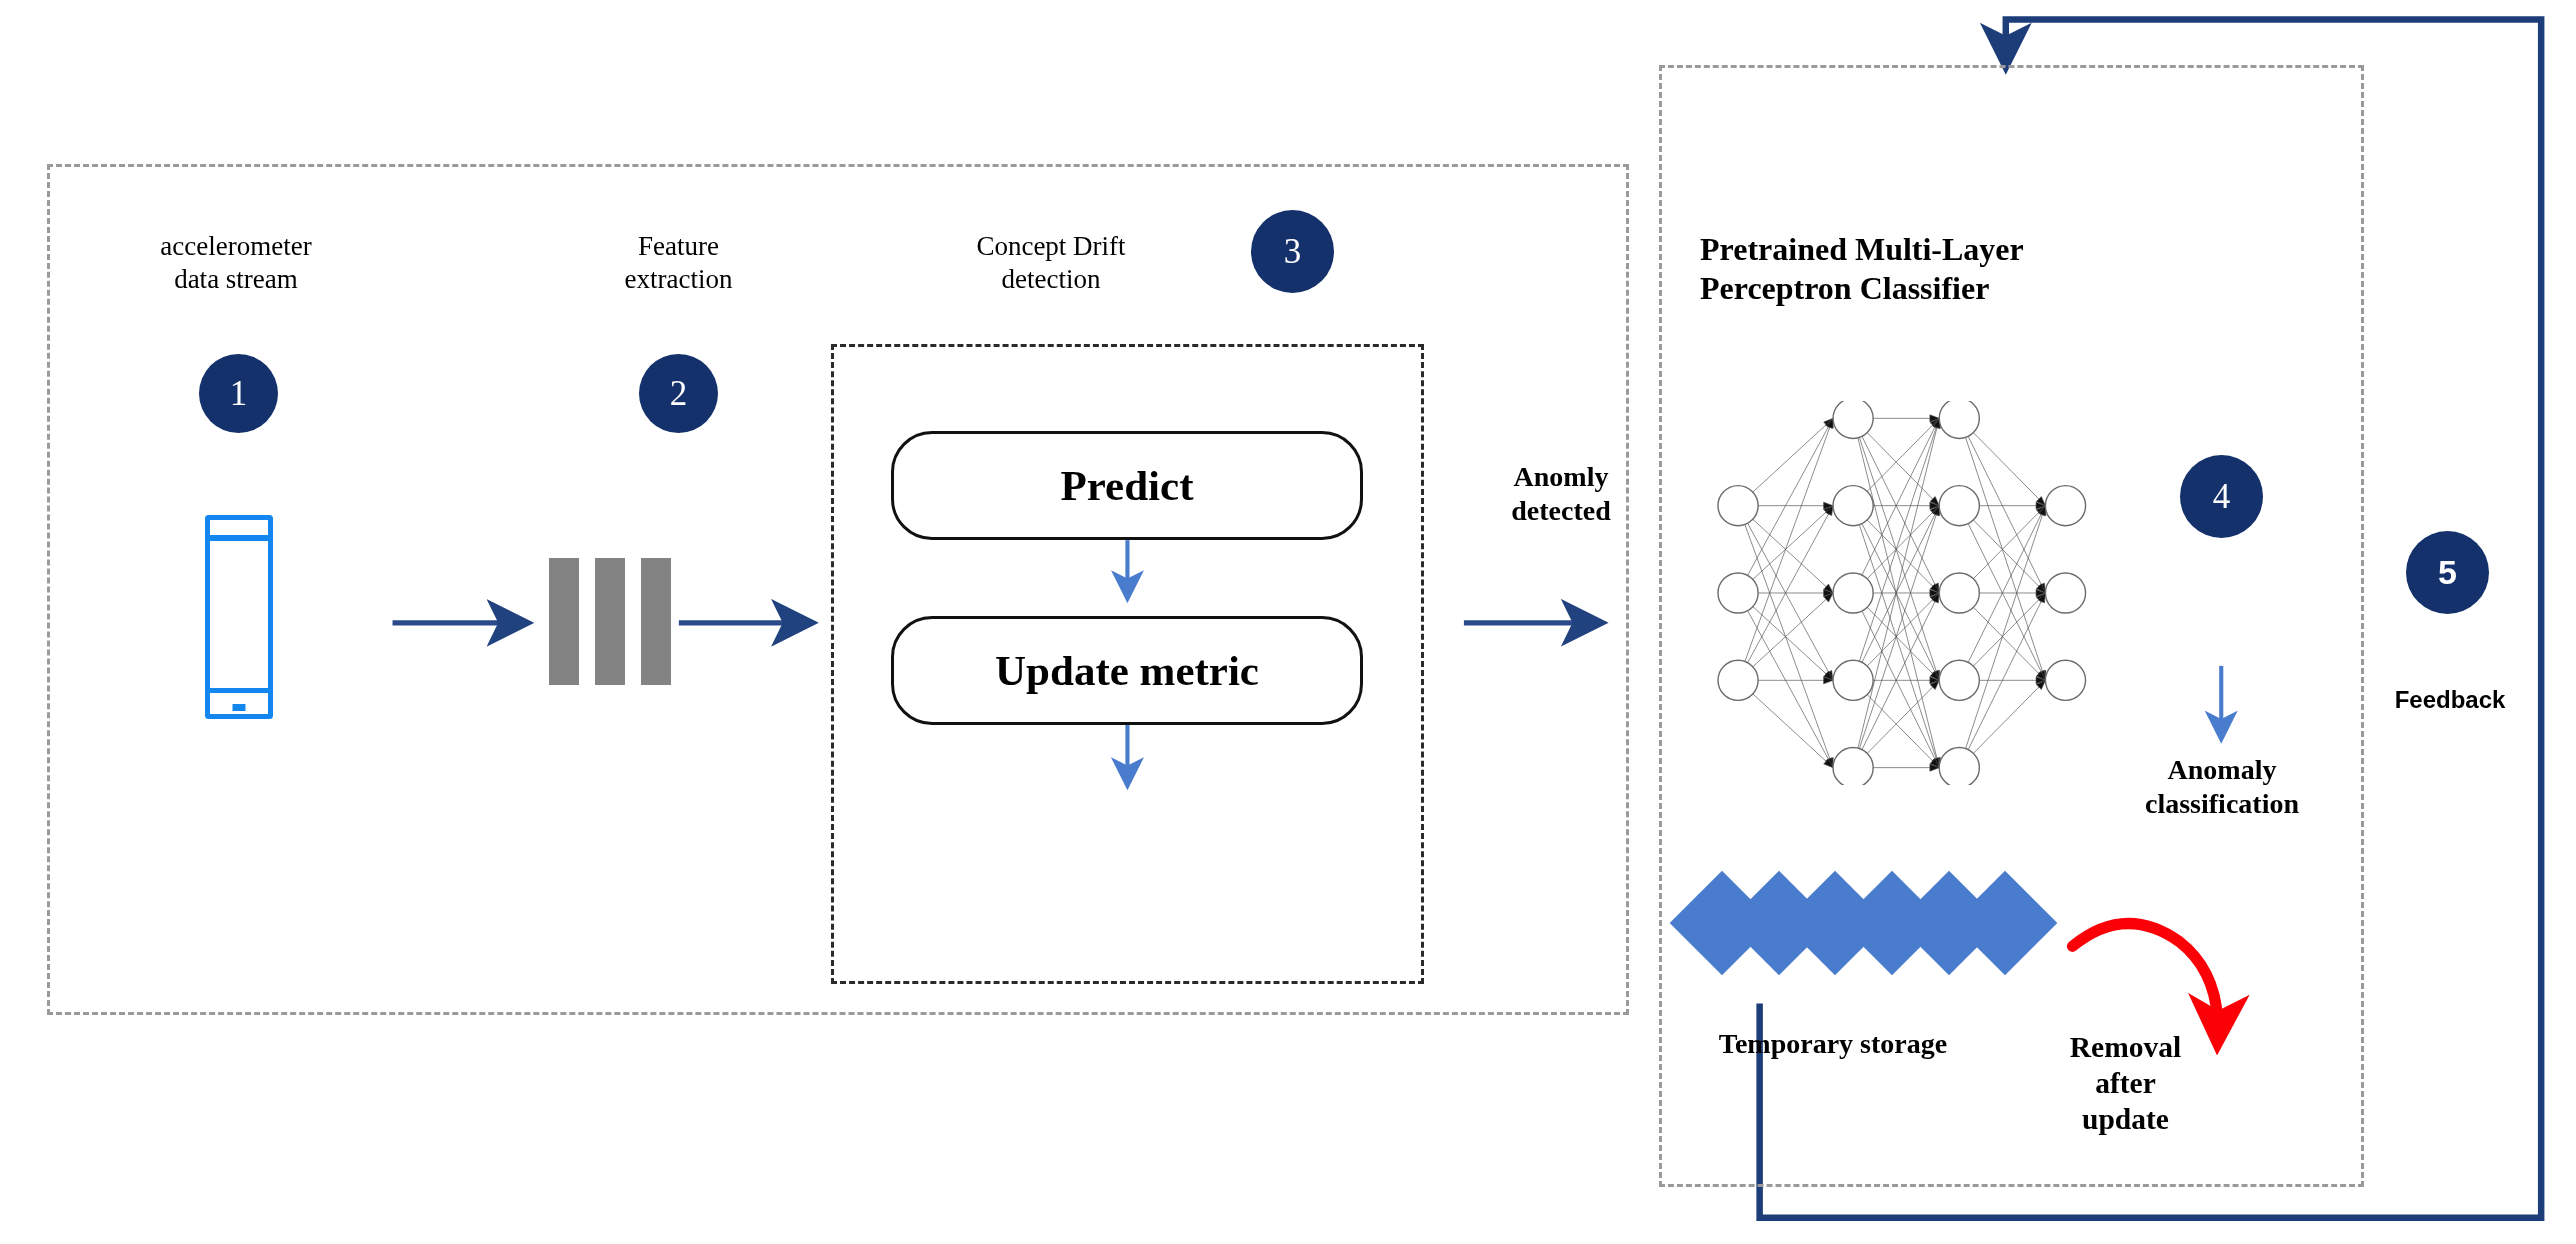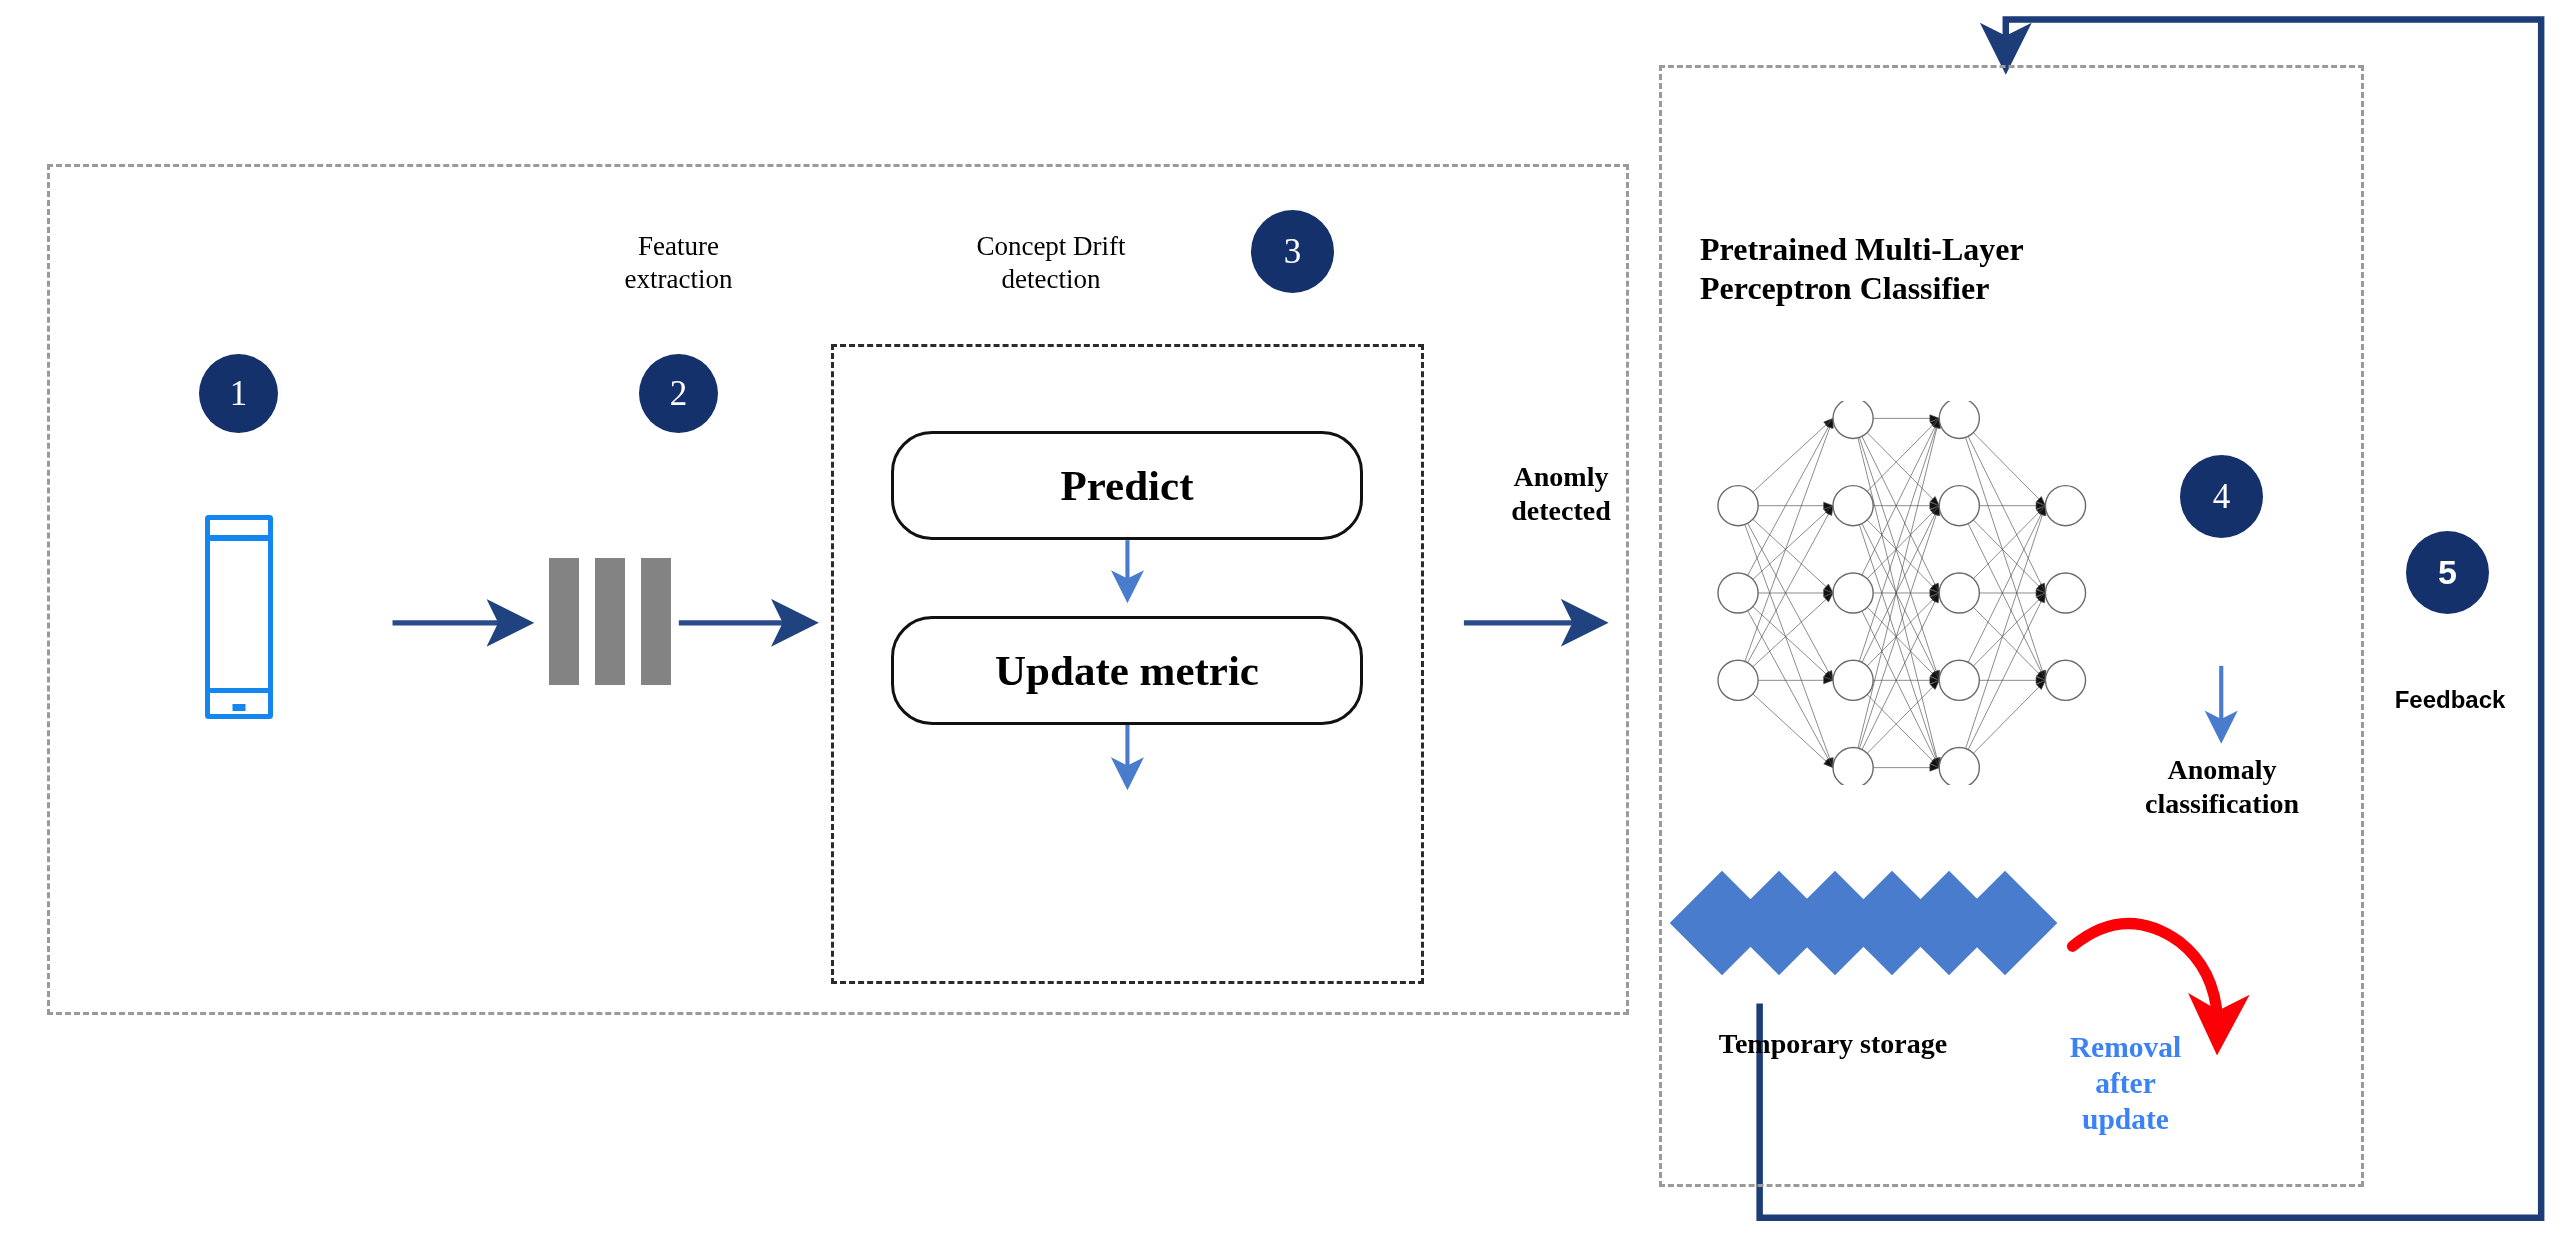--- a/index.html
+++ b/index.html
@@ -22,21 +22,21 @@
     position:absolute;
     font-family:"Liberation Serif", serif;
     color:#000;
     line-height:1.22;
     text-align:center;
     white-space:pre-line;
     font-weight:400;
   }
   .lbl.bold{font-weight:700;}
   .lbl.sans{font-family:"Liberation Sans", sans-serif;font-weight:700;}
-  .lbl.red{color:#3b82f6;font-weight:700;}
+  .lbl.red{color:#000000;font-weight:700;}
 
   
   .badge{
     position:absolute;
     border-radius:50%;
     background:#14316b;
     color:#ffffff;
     display:flex;
     align-items:center;
     justify-content:center;
@@ -118,20 +118,22 @@
 
     <line x1="3763" y1="1128" x2="3763" y2="1243" stroke="#4a7ccd" stroke-width="7" marker-end="url(#lightArrow)"></line>
 
     <path d="M 3511 1603 Q 3600 1530 3692 1595 Q 3760 1648 3757 1750" fill="none" stroke="#fb0007" stroke-width="19" stroke-linecap="round" marker-end="url(#redArrow)"></path>
 
     <path d="M 2981 1700 L 2981 2063 L 4305 2063 L 4305 33 L 3398 33 L 3398 100" fill="none" stroke="#1d3d78" stroke-width="11" marker-end="url(#navyArrowBig)"></path>
   </svg>
 
   <div class="dashed-box" style="left:47px;top:164px;width:1582px;height:851px;"></div>
 
+  <div class="lbl" style="left:118px;top:230px;width:236px;font-size:27px;">accelerometer
+data stream</div>
   <div class="badge" style="left:199px;top:354px;width:79px;height:79px;font-size:35px;">1</div>
   <div class="phone" style="left:205px;top:515px;width:68px;height:204px;">
     <div class="phone-topbar"></div>
     <div class="phone-botbar"></div>
     <div class="phone-home"></div>
   </div>
 
   <div class="lbl" style="left:590px;top:230px;width:177px;font-size:27px;">Feature
 extraction</div>
   <div class="badge" style="left:639px;top:354px;width:79px;height:79px;font-size:35px;">2</div>

